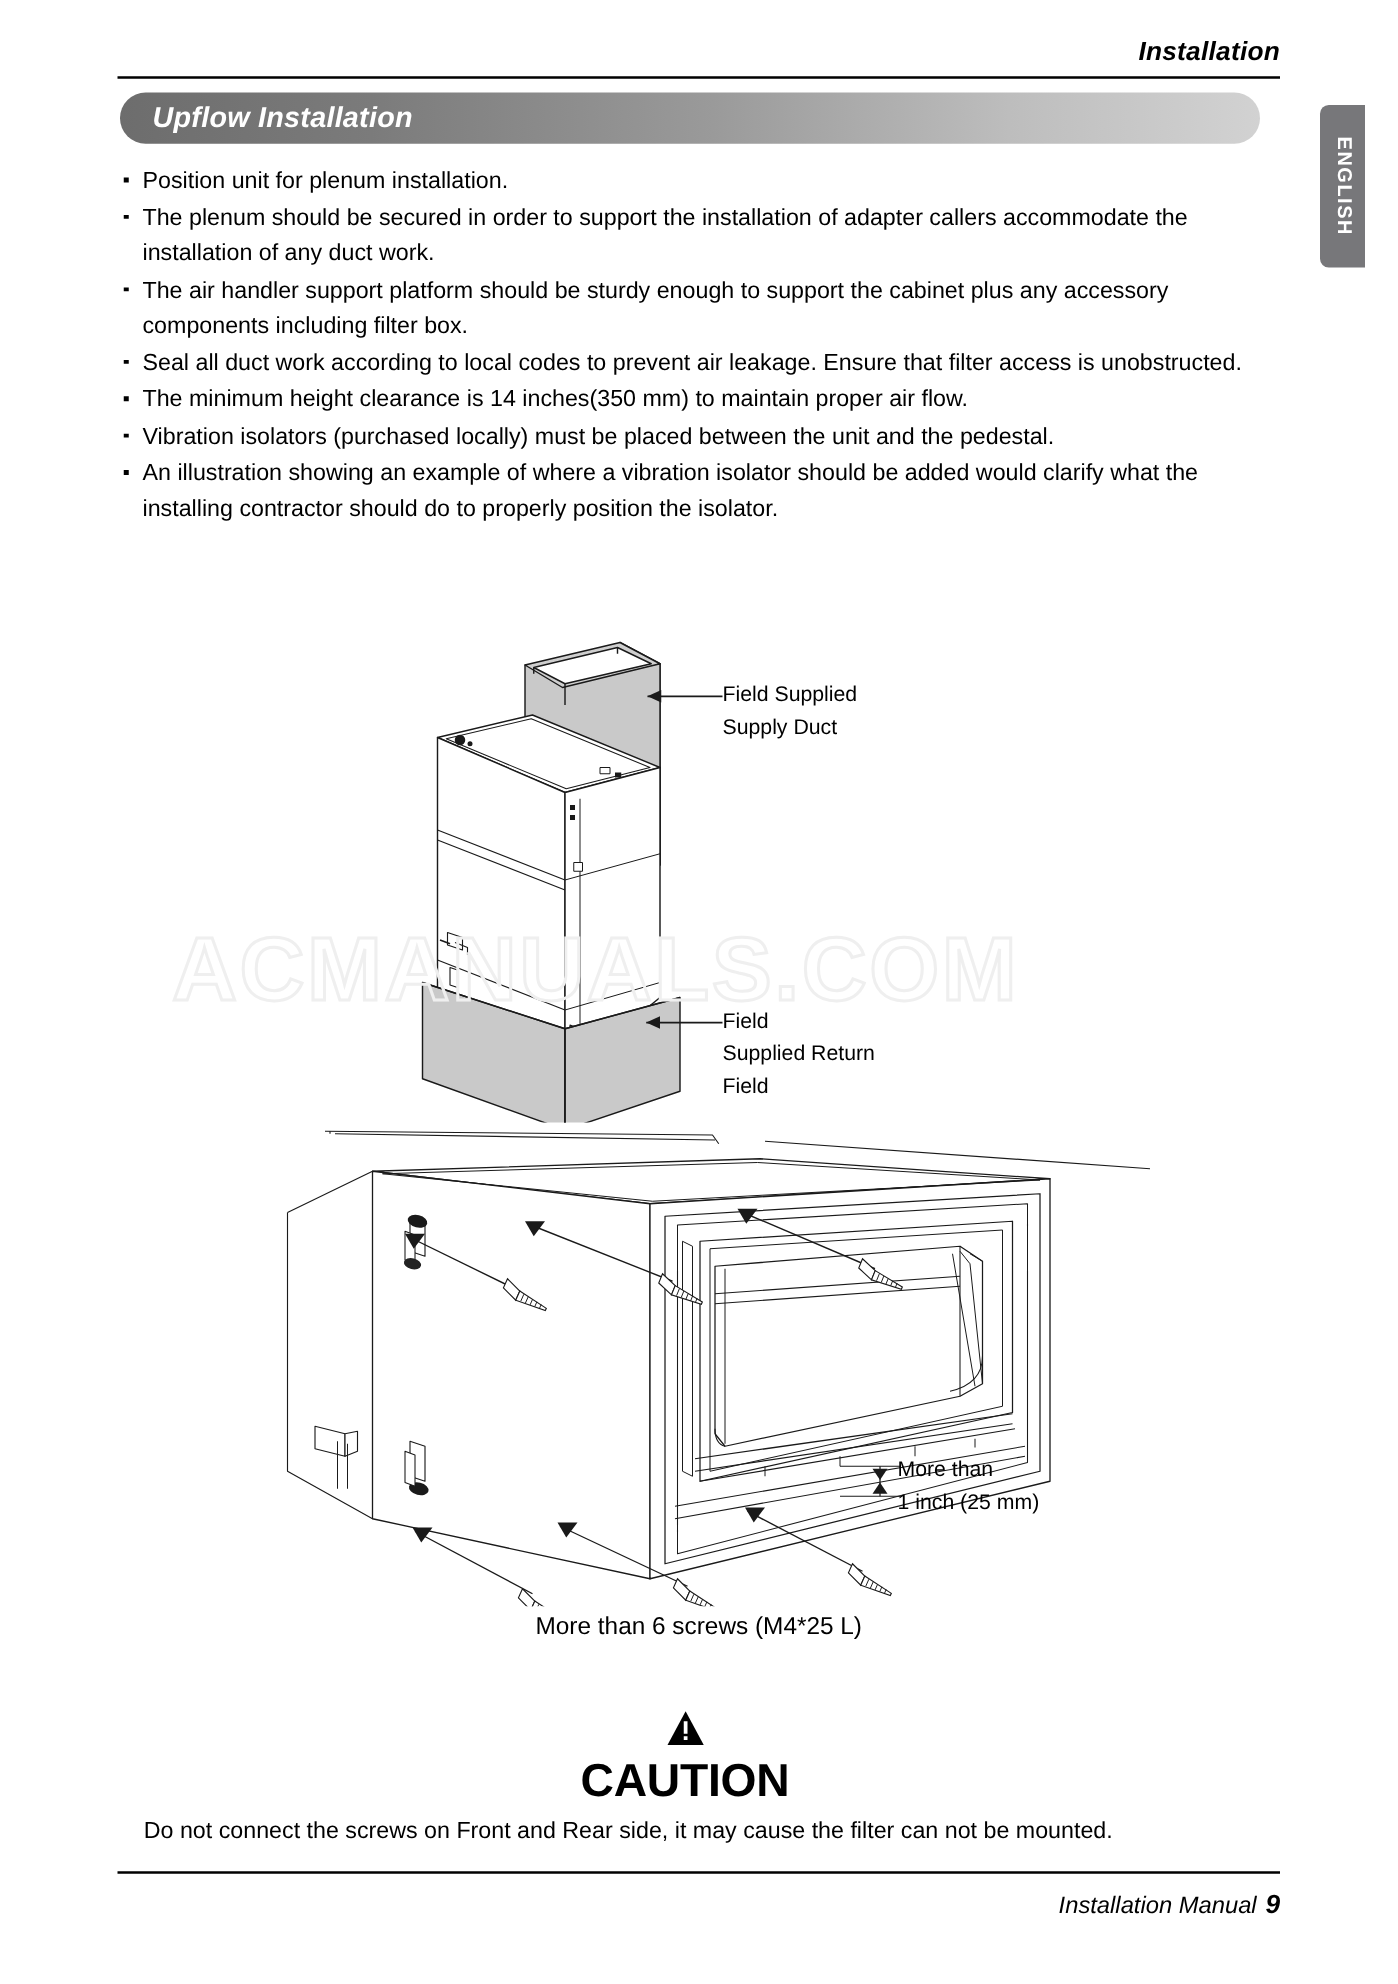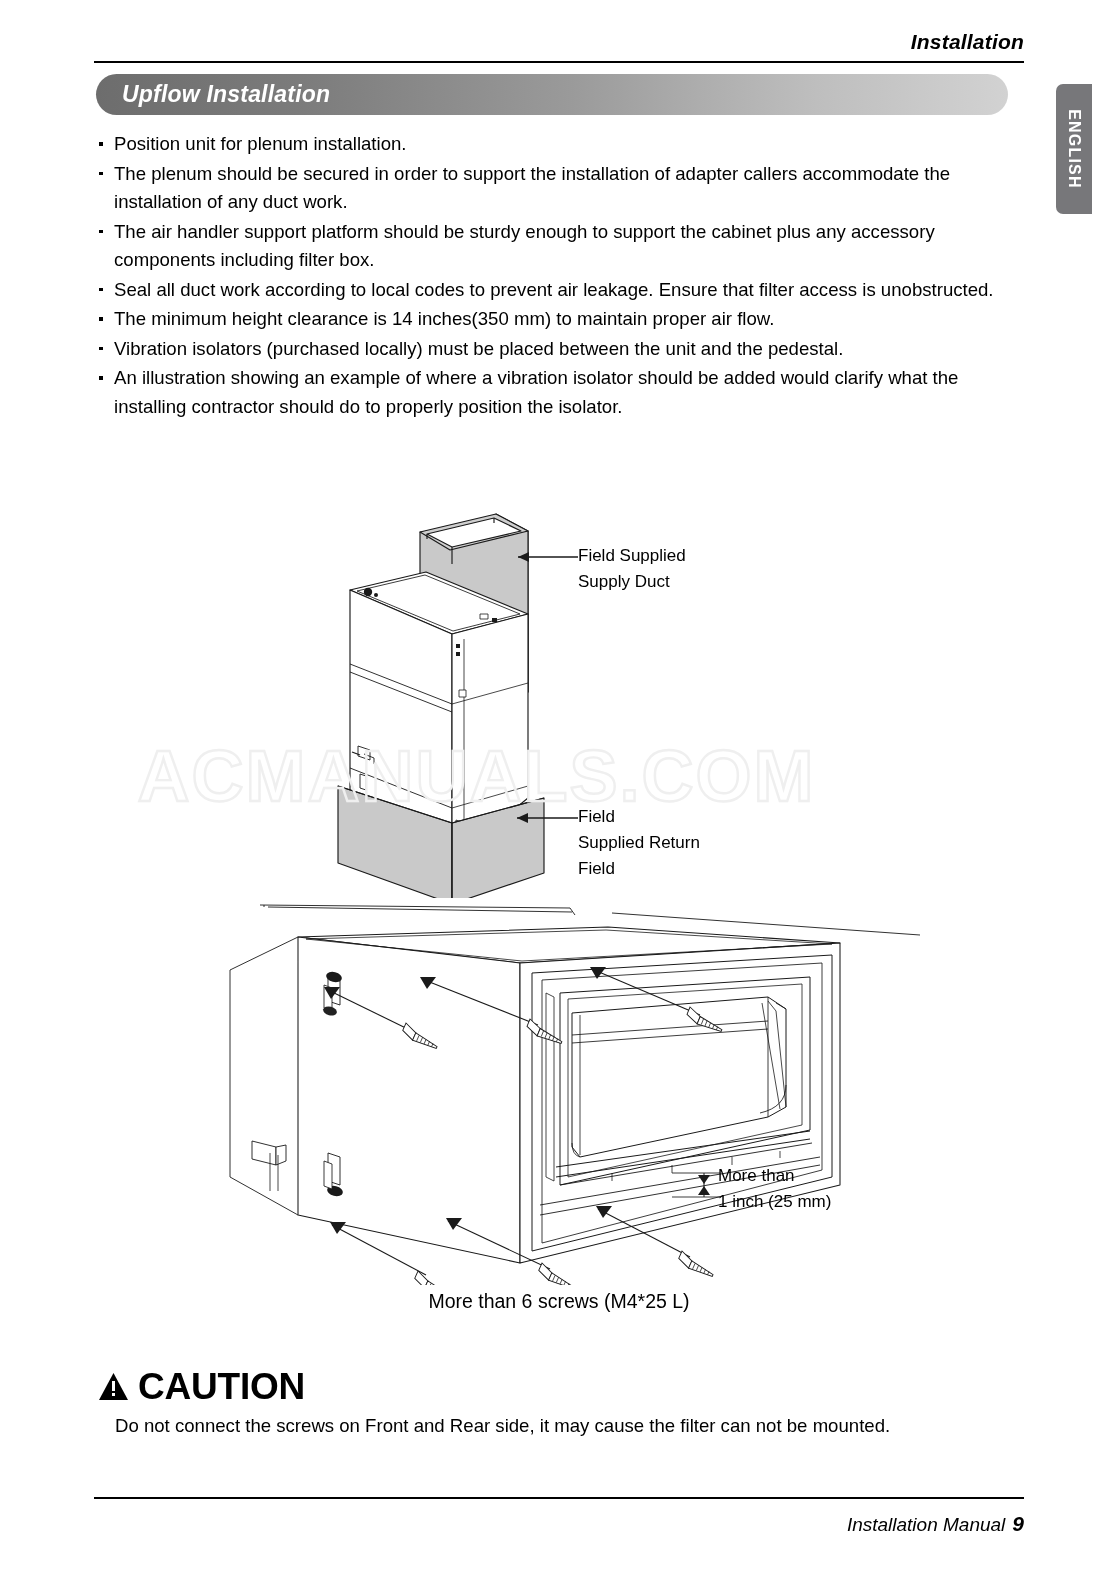--- a/index.html
+++ b/index.html
@@ -173,20 +173,21 @@
   .caution-block {
     position: absolute;
     left: 98px;
     top: 1368px;
     width: 900px;
   }
   .caution-head {
     display: flex;
     align-items: center;
     gap: 9px;
+    flex-direction: column;
   }
   .caution-word {
     font-size: 37px;
     font-weight: 700;
     letter-spacing: -0.2px;
     line-height: 1;
   }
   .caution-body {
     margin-top: 8px;
     margin-left: 17px;

